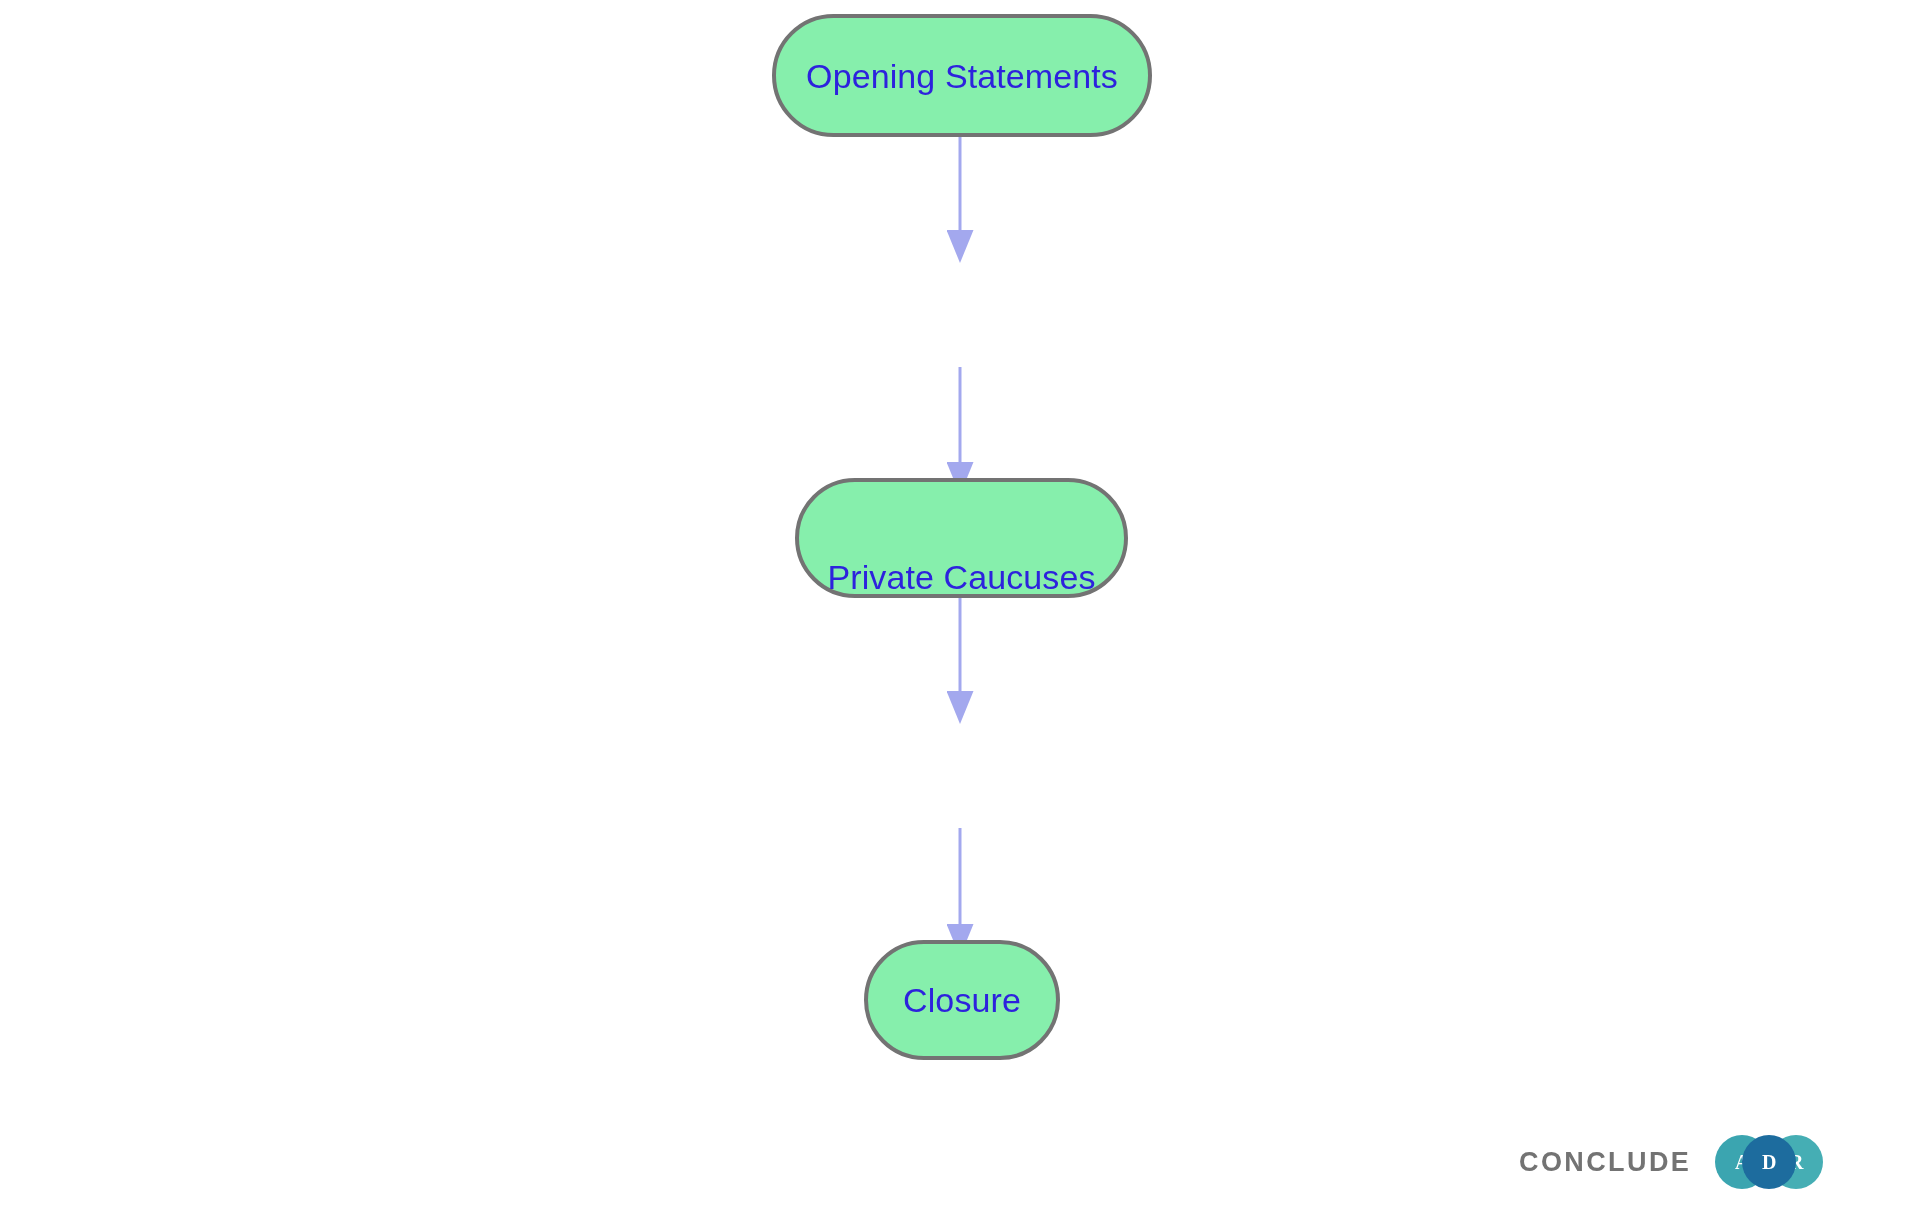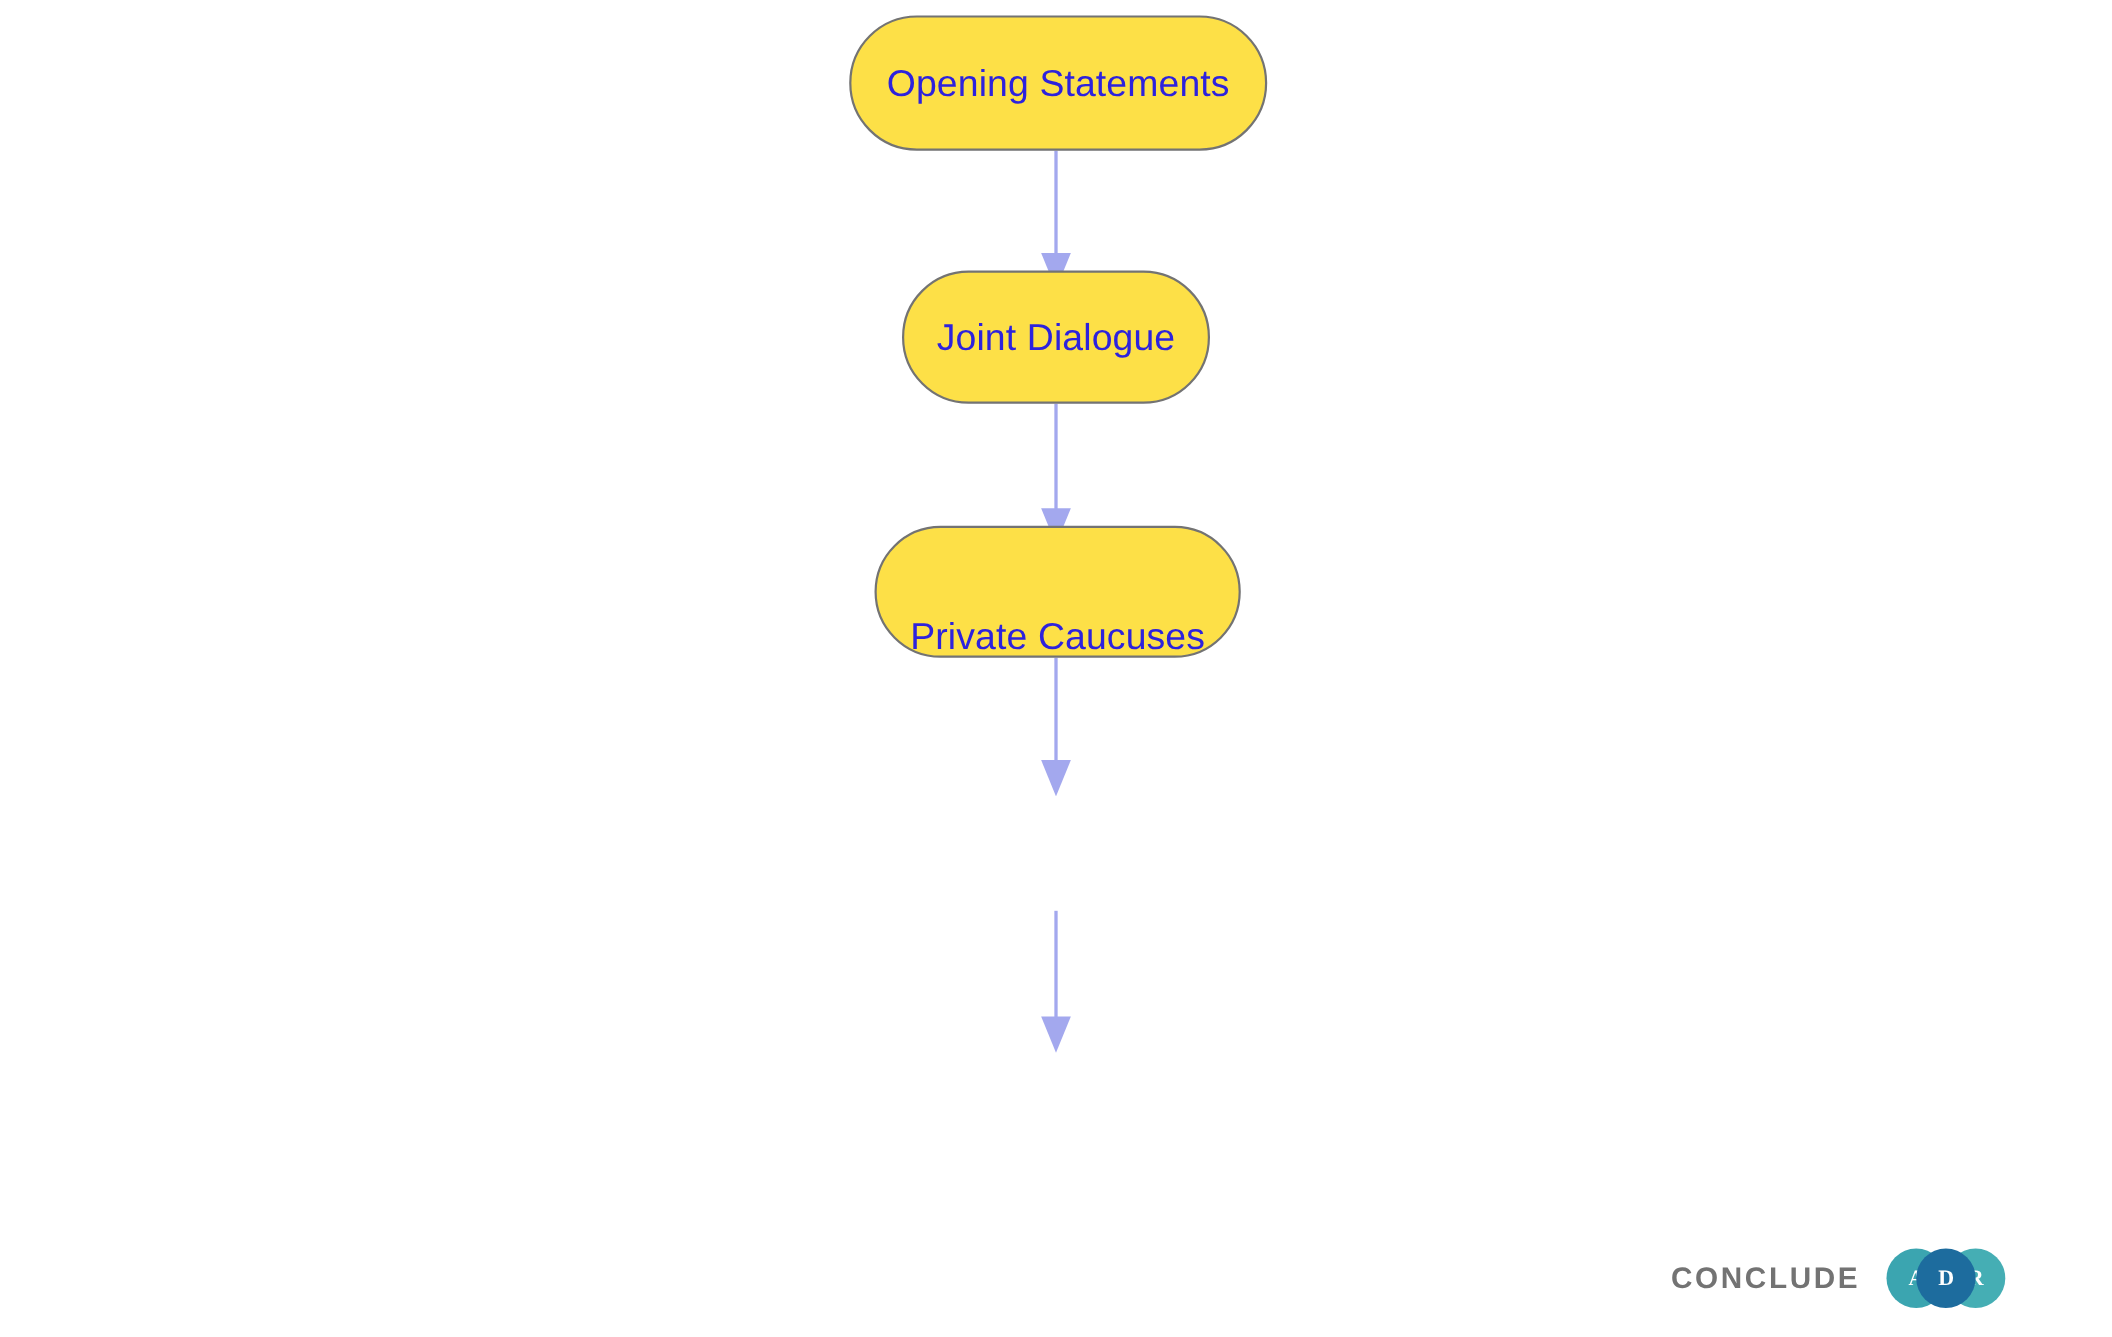--- a/index.html
+++ b/index.html
@@ -21,22 +21,22 @@
     left: 0;
     top: 0;
     width: 1920px;
     height: 1215px;
   }
 
   
   .flow-node {
     position: absolute;
     box-sizing: border-box;
-    background: #fde047;
-    border: 2px solid #737373;
+    background: #86efac;
+    border: 4px solid #737373;
     border-radius: 999px;
     display: flex;
     align-items: center;
     justify-content: center;
     text-align: center;
   }
   .flow-node .node-label {
     color: #2d22dd;
     font-family: "Liberation Sans", sans-serif;
     font-size: 34px;
@@ -130,29 +130,29 @@
     </g>
     <g>
       <line x1="960" y1="828" x2="960" y2="927" stroke="#a3a8ee" stroke-width="3" marker-end="url(#arrowhead)"></line>
     </g>
   </svg>
 
   <div class="flow-node" id="node-opening-statements">
     <span class="node-label">Opening Statements</span>
   </div>
 
-  <div class="flow-node" id="node-joint-dialogue">
-    <span class="node-label">Joint Dialogue</span>
-  </div>
 
   <div class="flow-node" id="node-private-caucuses">
     <span class="node-label">Private Caucuses</span>
   </div>
 
 
+  <div class="flow-node" id="node-closure">
+    <span class="node-label">Closure</span>
+  </div>
 
 </div>
 
 <div id="brand-logo">
   <span id="brand-wordmark">CONCLUDE</span>
   <span id="brand-circles">
     <span class="brand-circle" id="brand-circle-a">
       <span class="circle-letter">A</span>
     </span>
     <span class="brand-circle" id="brand-circle-d">

